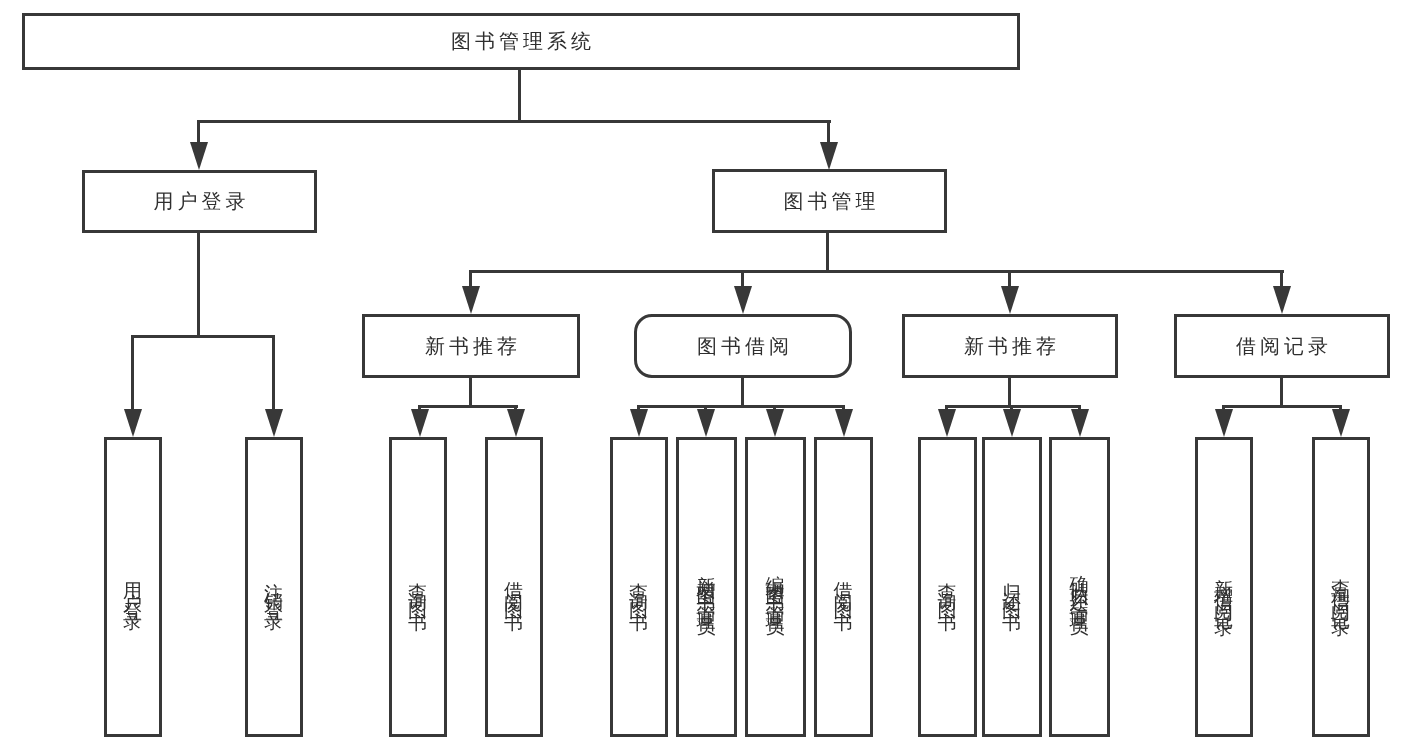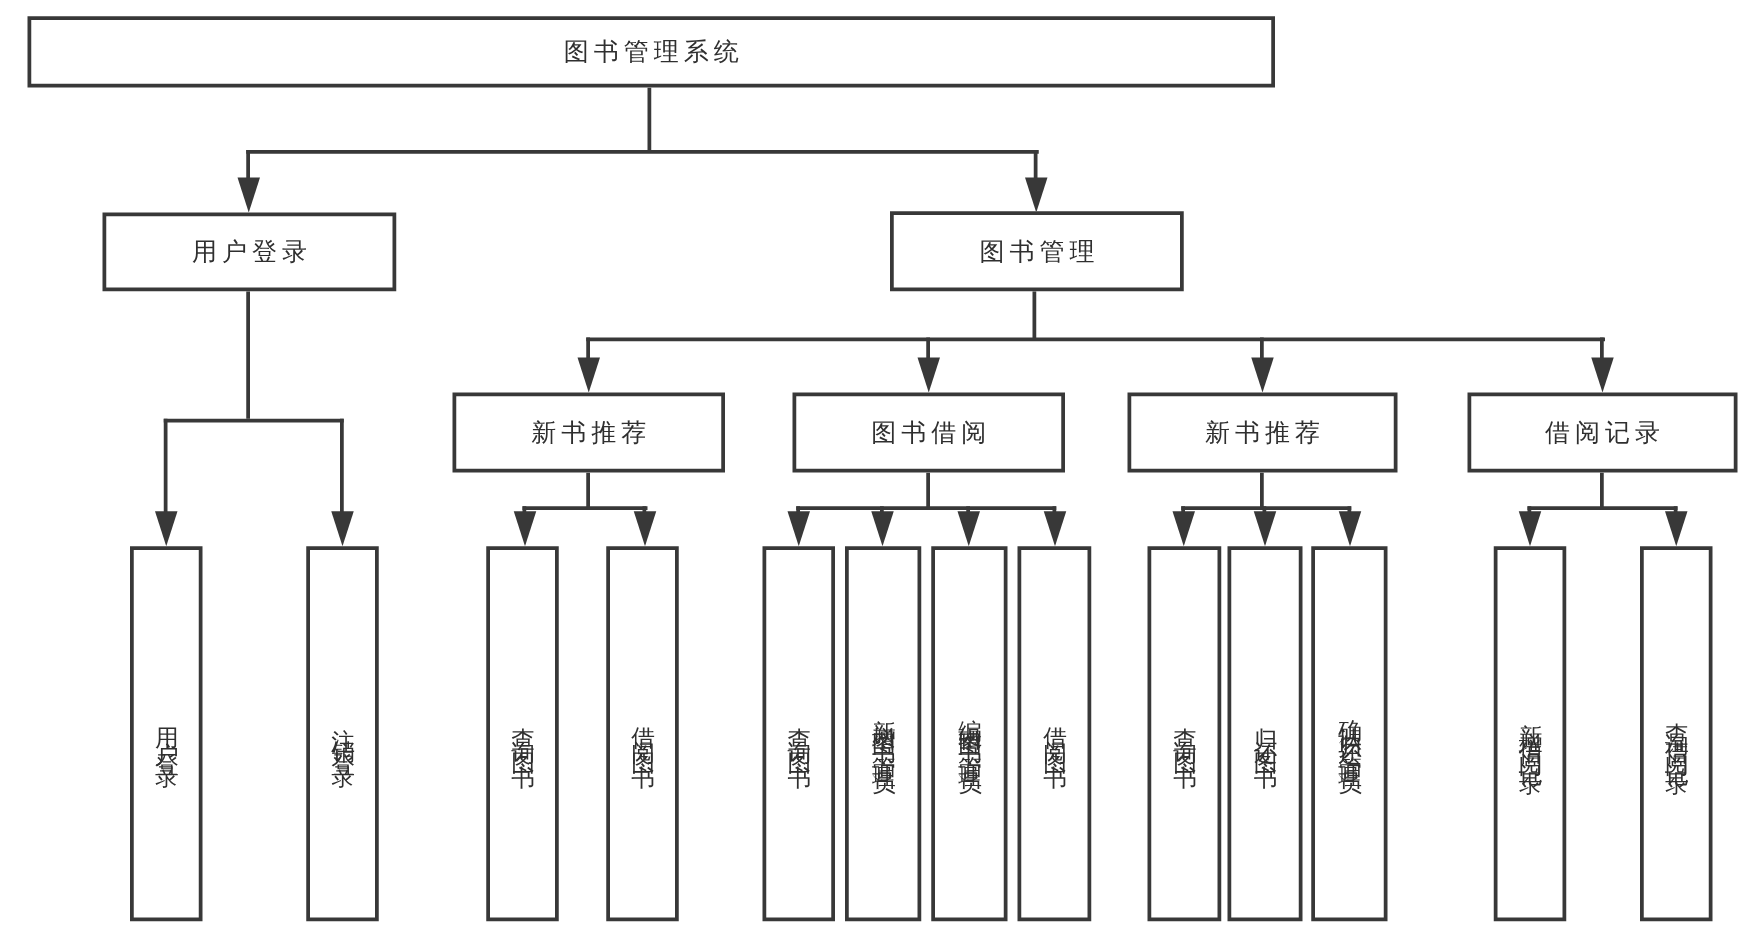--- a/index.html
+++ b/index.html
@@ -98,21 +98,21 @@
   <div class="vl" style="left:741px; top:270px; height:18px;"></div>
   <div class="arr" style="left:734px; top:286px;"></div>
   <div class="vl" style="left:1008px; top:270px; height:18px;"></div>
   <div class="arr" style="left:1001px; top:286px;"></div>
   <div class="vl" style="left:1280px; top:270px; height:18px;"></div>
   <div class="arr" style="left:1273px; top:286px;"></div>
 
   <div class="box" style="left:362px; top:314px; width:218px; height:64px;">
     <span class="h-label">新书推荐</span>
   </div>
-  <div class="box" style="left:634px; top:314px; width:218px; height:64px;">
+  <div class="box" style="left:634px; top:314px; width:218px; height:64px;border-radius:18px;">
     <span class="h-label">图书借阅</span>
   </div>
   <div class="box" style="left:902px; top:314px; width:216px; height:64px;">
     <span class="h-label">新书推荐</span>
   </div>
   <div class="box" style="left:1174px; top:314px; width:216px; height:64px;">
     <span class="h-label">借阅记录</span>
   </div>
 
   <div class="vl" style="left:469px; top:378px; height:28px;"></div>

